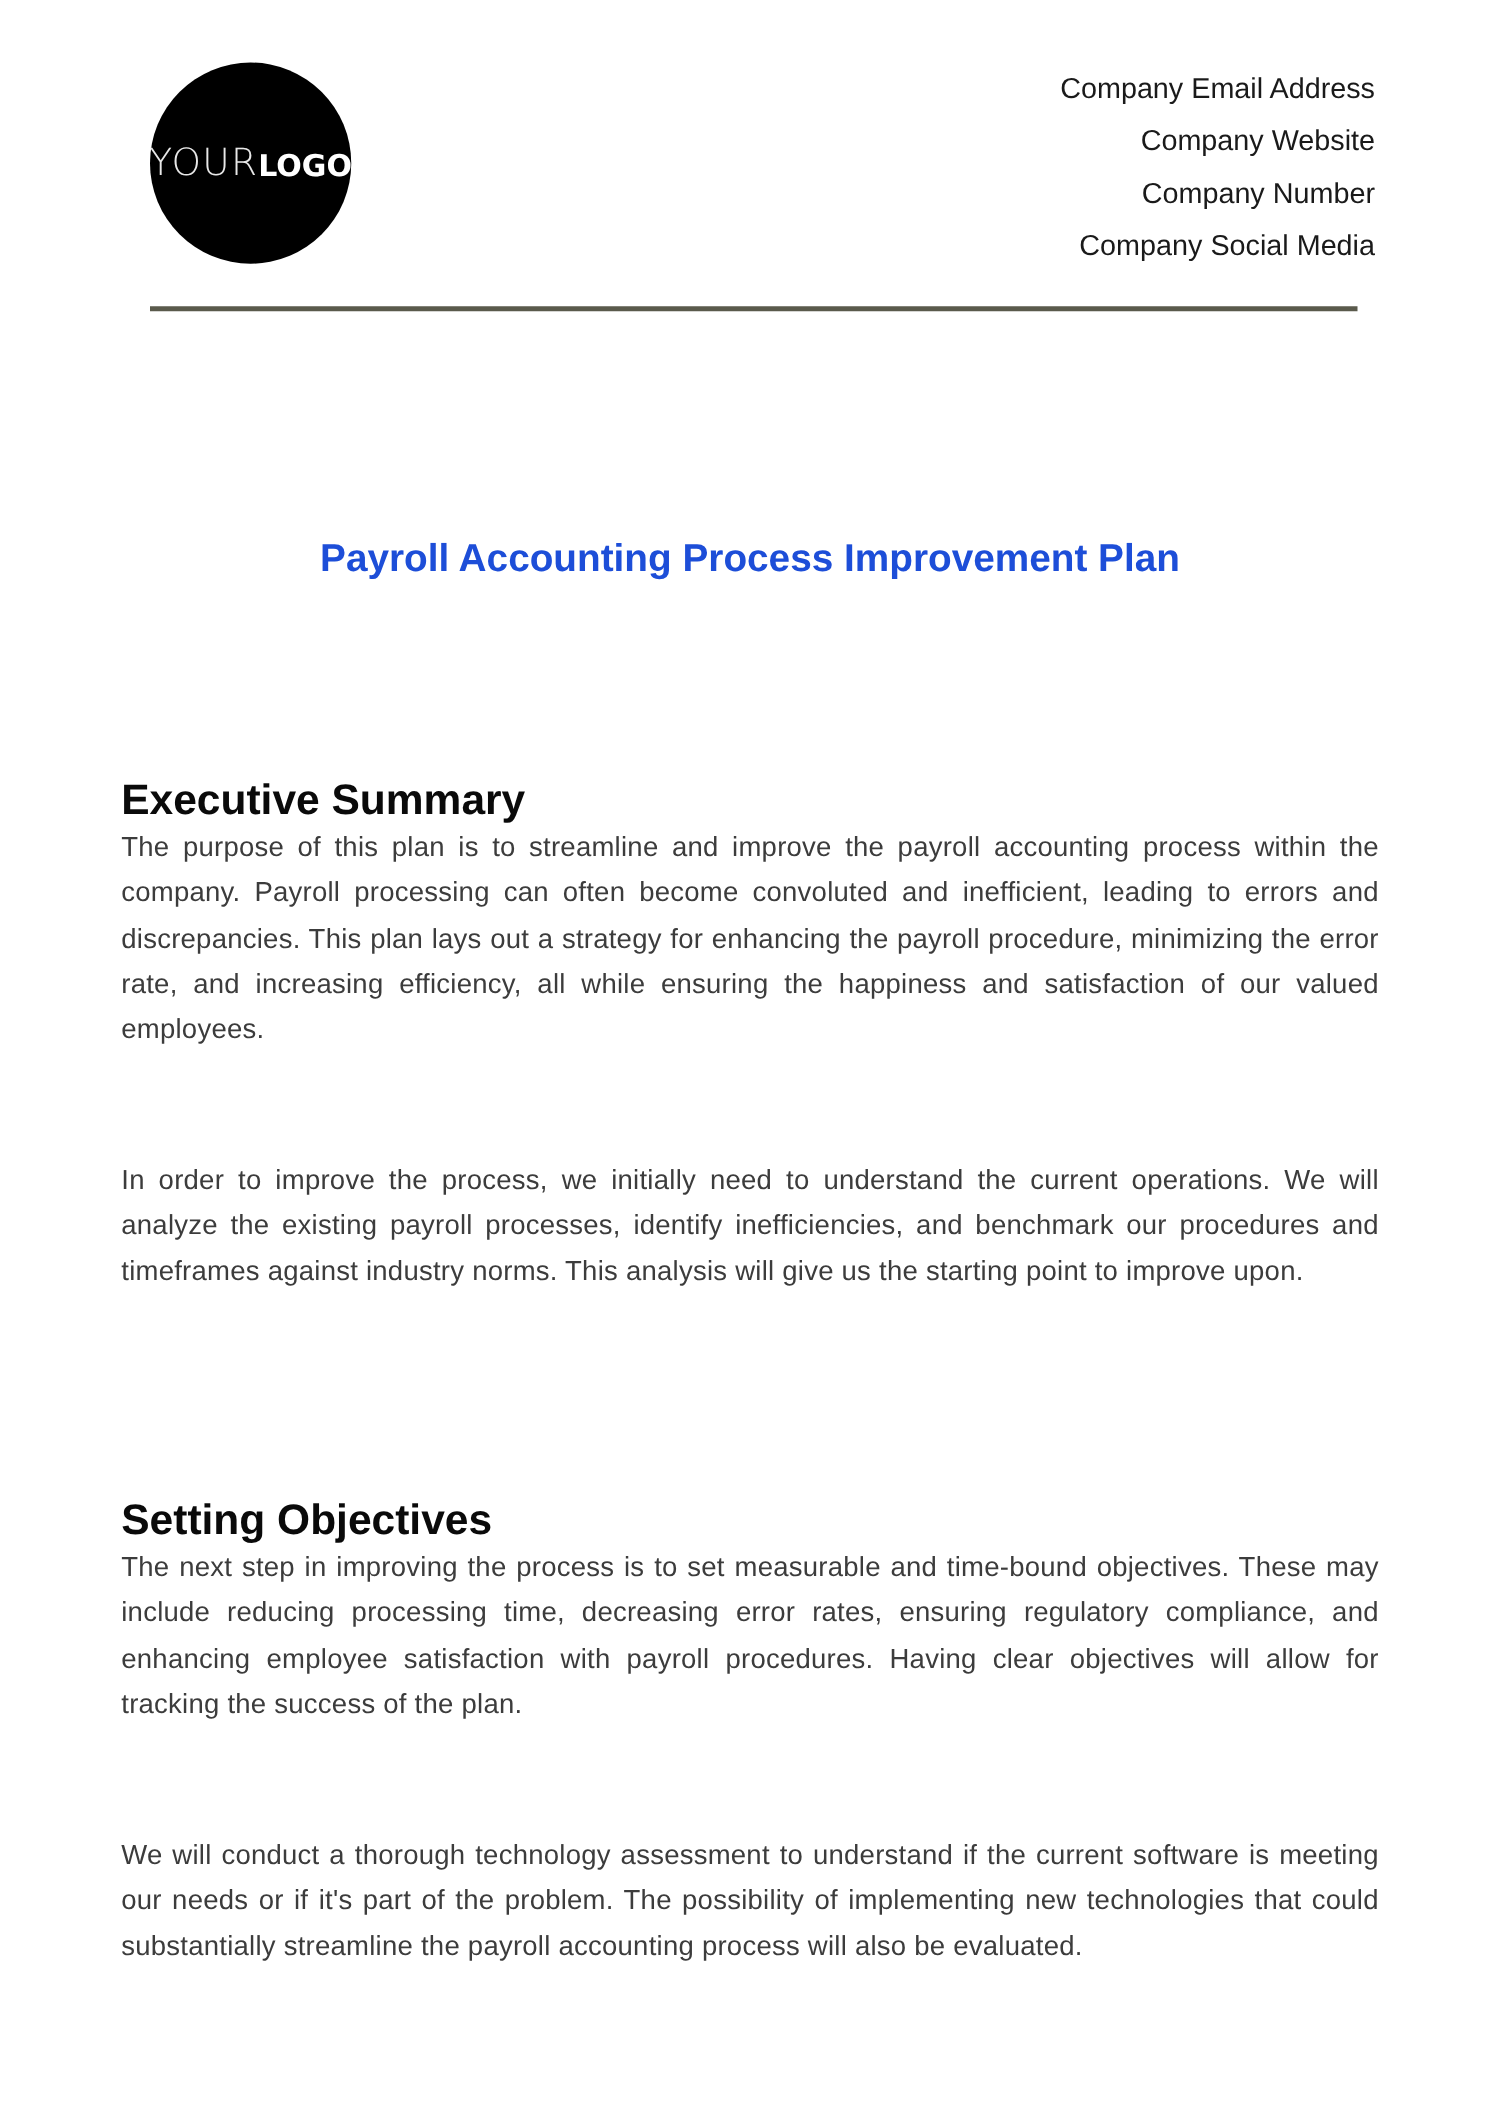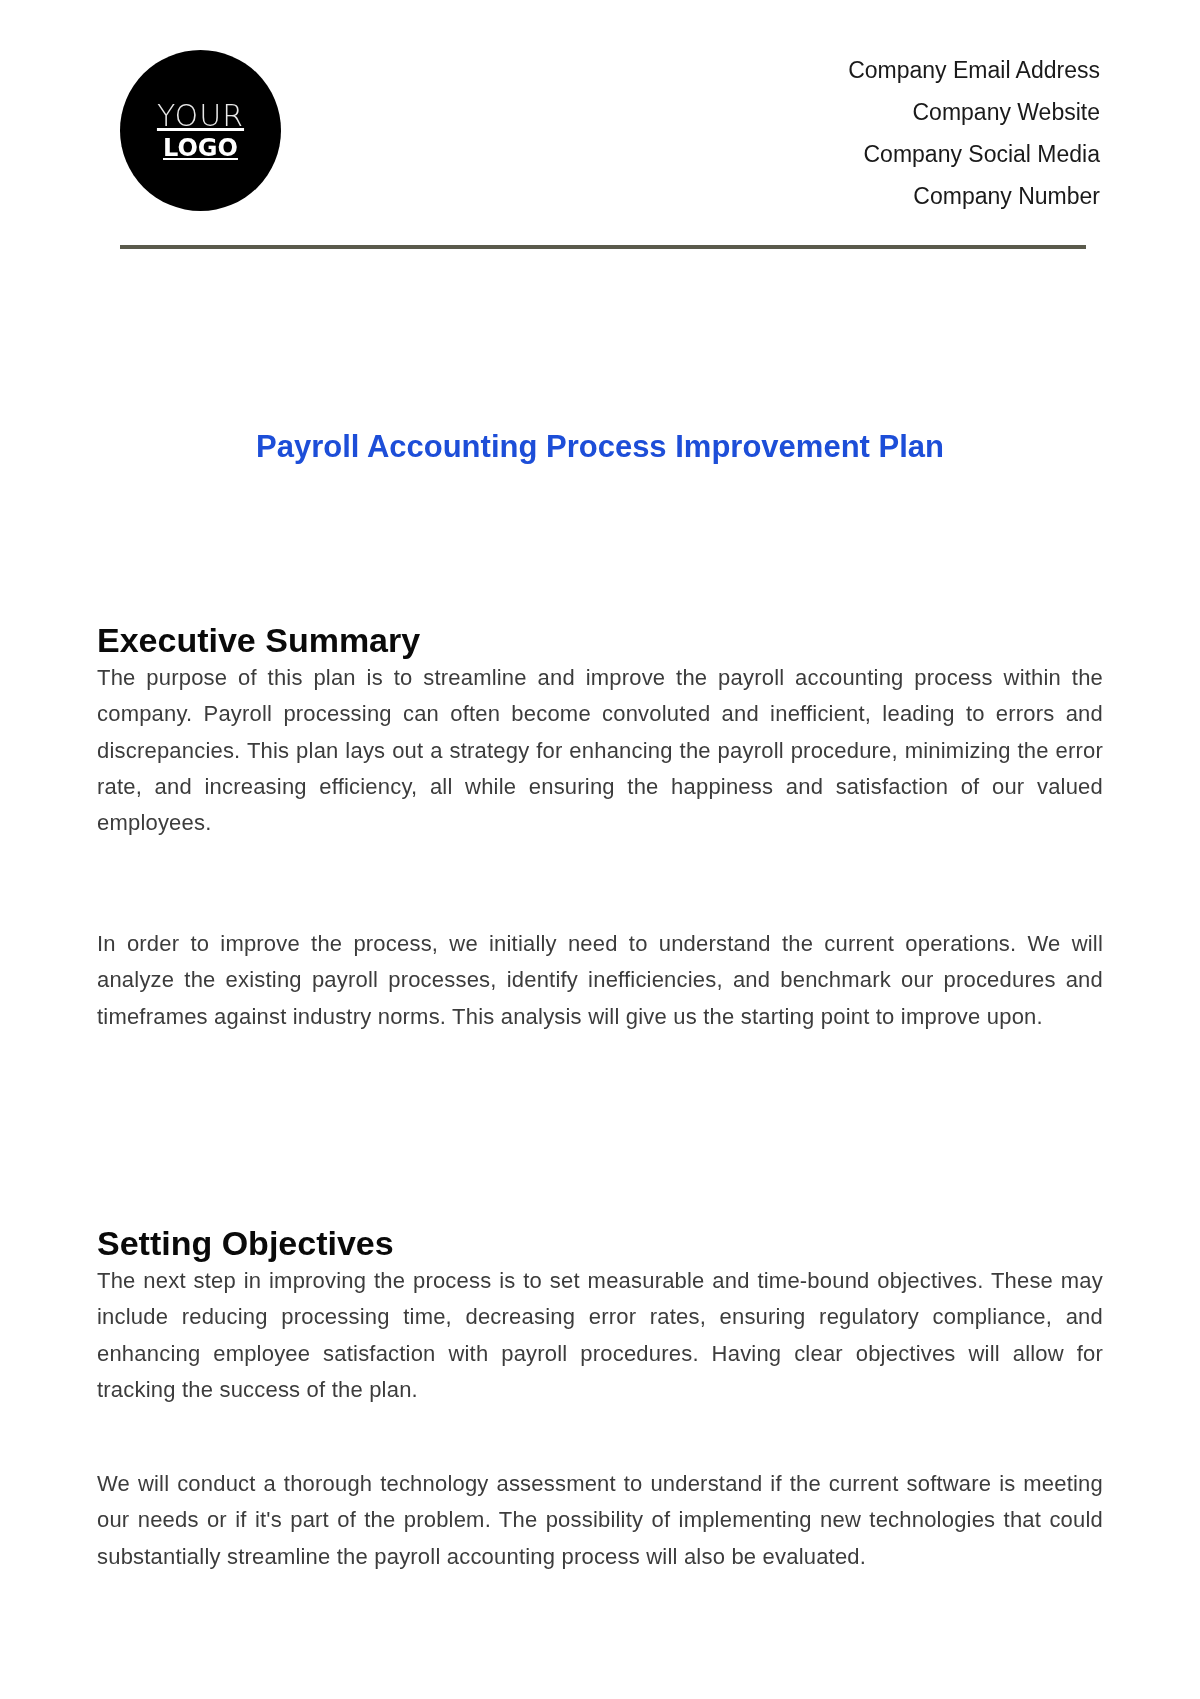--- a/index.html
+++ b/index.html
@@ -2,22 +2,22 @@
 <html><head>
 <meta charset="utf-8">
 <style>
   * { margin: 0; padding: 0; box-sizing: border-box; }
   html, body { width: 1200px; height: 1699px; background: #ffffff; overflow: hidden; }
   body { position: relative; font-family: "Liberation Sans", sans-serif; color: #111; }
 
   .logo {
     position: absolute; left: 120px; top: 50px; width: 161px; height: 161px;
     border-radius: 50%; background: #000;
-    display: flex; flex-direction: column; align-items: center; justify-content: center;
-    color: #fff; line-height: 1; text-decoration: underline;
+    display: flex; flex-direction: row; align-items: center; justify-content: center;
+    color: #fff; line-height: 1;
   }
   .logo .l1 { font-family: "DejaVu Sans", sans-serif; font-weight: 300; font-size: 30px; letter-spacing: 1px; color: #e8e8e8; }
   .logo .l2 { font-family: "DejaVu Sans", sans-serif; font-weight: bold; font-size: 24px; margin-top: 5px; }
 
   .contact {
     position: absolute; right: 100px; top: 53px; text-align: right;
     font-size: 23px; color: #1a1a1a;
   }
   .contact div { height: 42px; line-height: 34px; }
 
@@ -44,37 +44,37 @@
 <body>
 
 <div class="logo">
   <span class="l1">YOUR</span>
   <span class="l2">LOGO</span>
 </div>
 
 <div class="contact">
   <div>Company Email Address</div>
   <div>Company Website</div>
+  <div>Company Number</div>
   <div>Company Social Media</div>
-  <div>Company Number</div>
 </div>
 
 <div class="divider"></div>
 
 <h1 class="title">Payroll Accounting Process Improvement Plan</h1>
 
 <section class="section" style="top:620px;">
   <h2>Executive Summary</h2>
   <p>The purpose of this plan is to streamline and improve the payroll accounting process within the company. Payroll processing can often become convoluted and inefficient, leading to errors and discrepancies. This plan lays out a strategy for enhancing the payroll procedure, minimizing the error rate, and increasing efficiency, all while ensuring the happiness and satisfaction of our valued employees.</p>
 </section>
 
 <section class="section" style="top:926px;">
   <p>In order to improve the process, we initially need to understand the current operations. We will analyze the existing payroll processes, identify inefficiencies, and benchmark our procedures and timeframes against industry norms. This analysis will give us the starting point to improve upon.</p>
 </section>
 
-<section class="section" style="top:1223px;">
+<section class="section" style="top:1196px;">
   <h2>Setting Objectives</h2>
   <p>The next step in improving the process is to set measurable and time-bound objectives. These may include reducing processing time, decreasing error rates, ensuring regulatory compliance, and enhancing employee satisfaction with payroll procedures. Having clear objectives will allow for tracking the success of the plan.</p>
 </section>
 
 <section class="section" style="top:1466px;">
   <p>We will conduct a thorough technology assessment to understand if the current software is meeting our needs or if it's part of the problem. The possibility of implementing new technologies that could substantially streamline the payroll accounting process will also be evaluated.</p>
 </section>
 
 </body></html>

